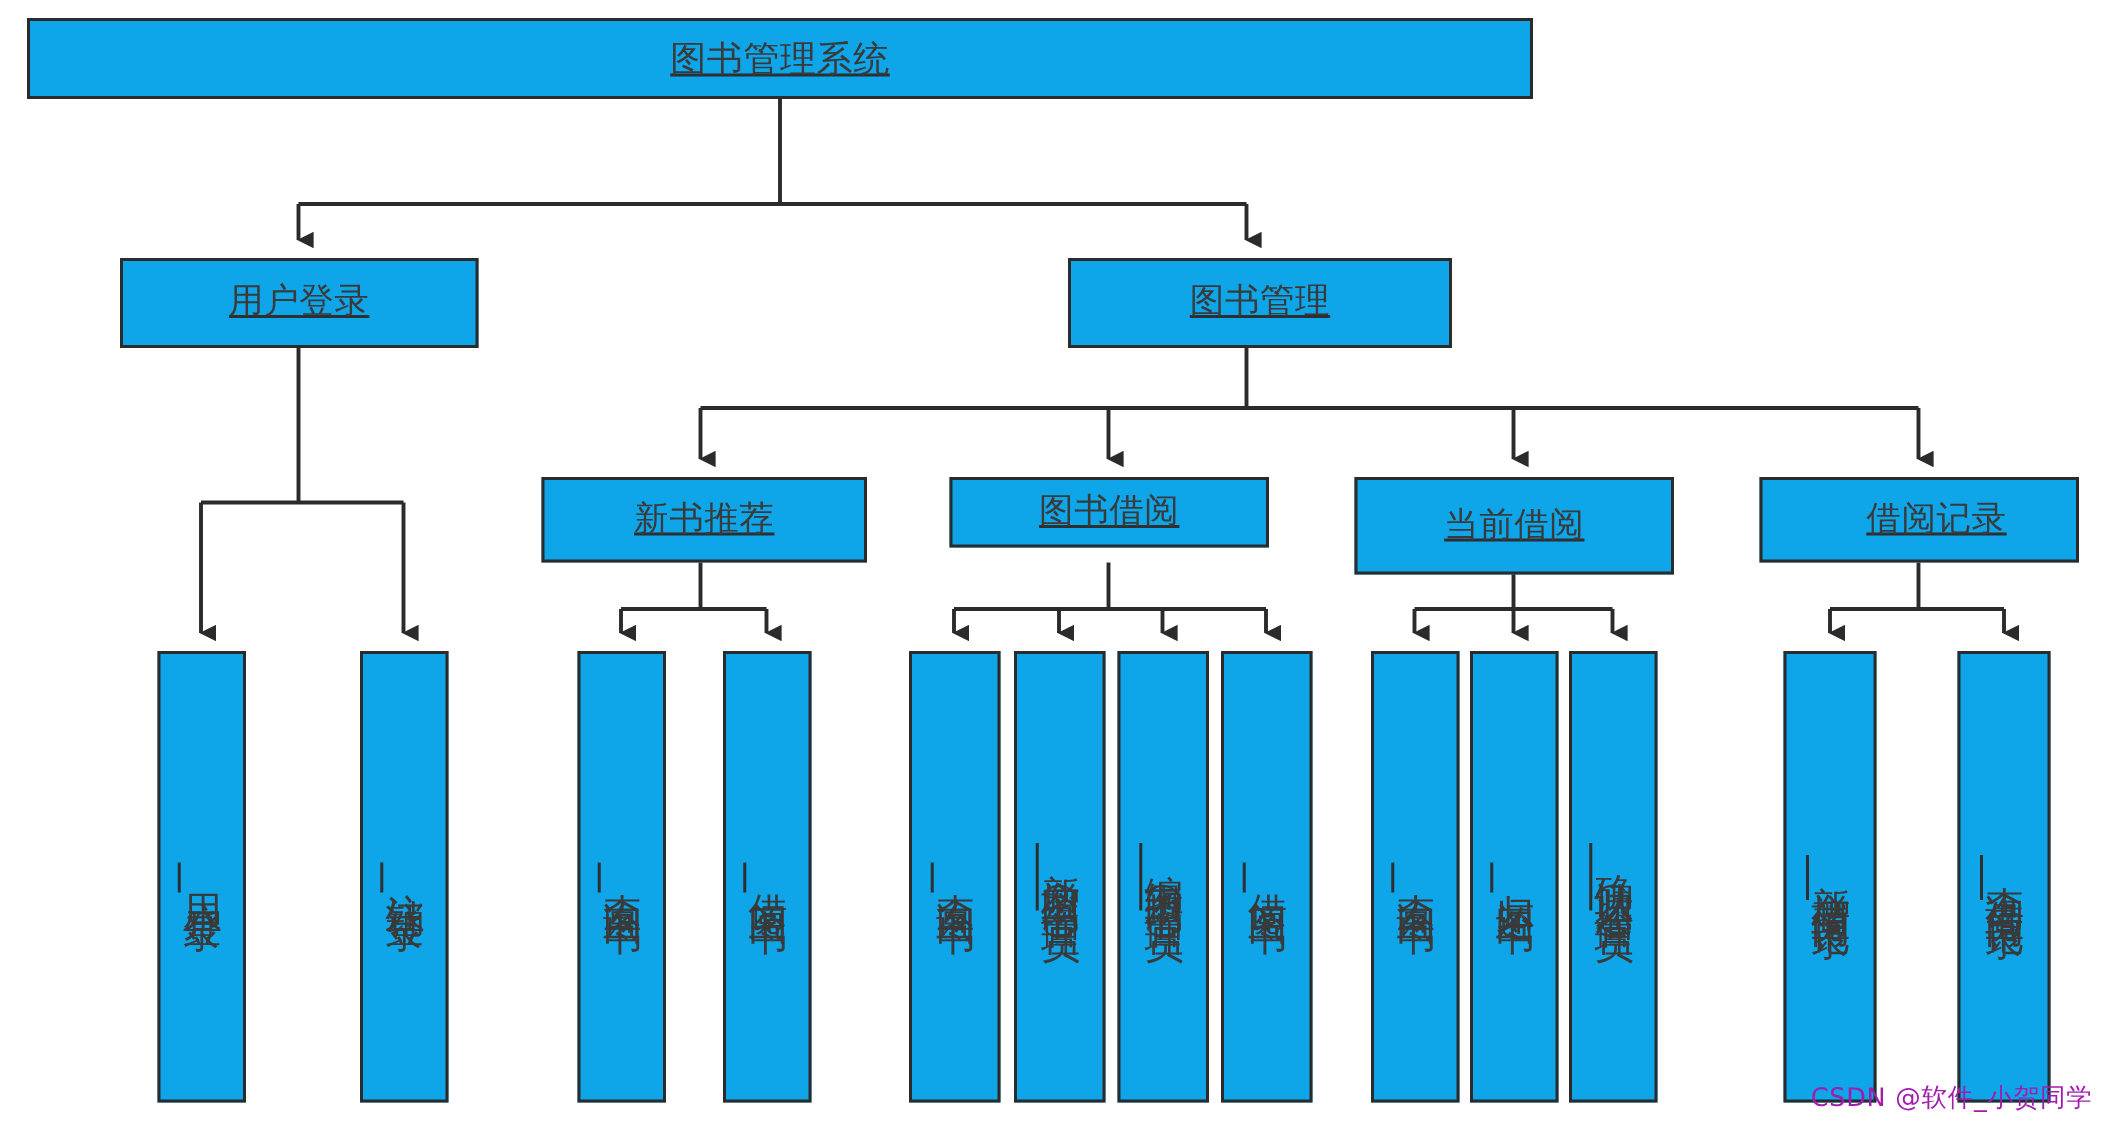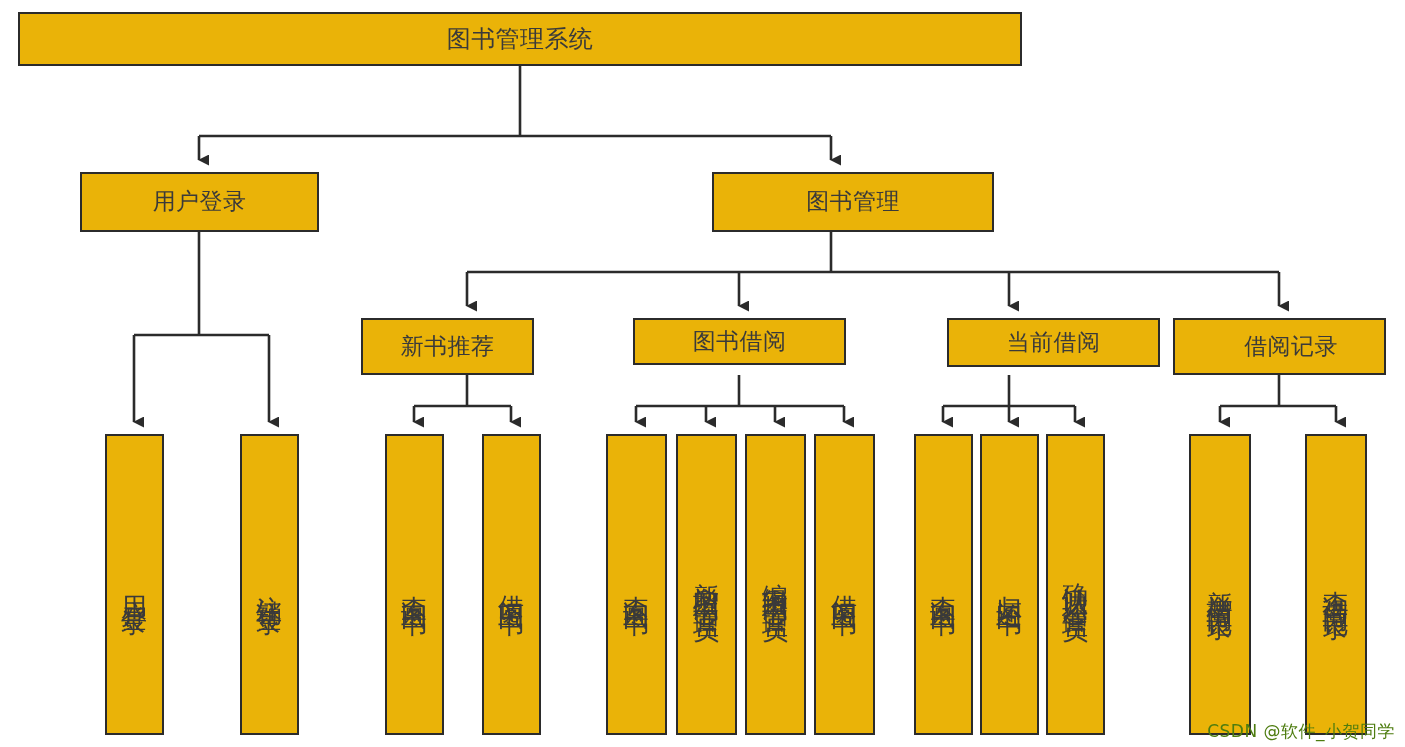--- a/index.html
+++ b/index.html
@@ -21,25 +21,26 @@
     position: absolute;
     left: 0;
     top: 0;
     width: 1405px;
     height: 747px;
   }
   .node {
     position: absolute;
     box-sizing: border-box;
     border: 2.2px solid #2b2b2b;
-    background: #eab308;
+    background: #0ea5e9;
     display: flex;
     align-items: center;
     justify-content: center;
     color: #2f2f2f;
+    text-decoration: underline;
   }
   .node .lbl {
     display: block;
     text-align: center;
     line-height: 1.02;
     color: #3a3a3a;
   }
   
   .node.horiz .lbl {
     font-size: 23px;
@@ -61,21 +62,21 @@
     line-height: 1;
     letter-spacing: 5px;
     white-space: nowrap;
     max-height: 292px;
   }
   .watermark {
     position: absolute;
     right: 10px;
     bottom: 4px;
     font-size: 17px;
-    color: #4d7c0f;
+    color: #a21caf;
     white-space: nowrap;
     letter-spacing: 0.5px;
     pointer-events: none;
   }
 </style>
 </head>
 <body>
 
 <div id="canvas">
 
@@ -129,31 +130,31 @@
     </g>
   </svg>
 
   <div class="node horiz root" style="left:18px; top:12px; width:1004px; height:54px;">
     <span class="lbl">图书管理系统</span>
   </div>
 
   <div class="node horiz" style="left:80px; top:172px; width:239px; height:60px;">
     <span class="lbl">用户登录</span>
   </div>
-  <div class="node horiz" style="left:712px; top:172px; width:282px; height:60px;">
+  <div class="node horiz" style="left:712px; top:172px; width:256px; height:60px;">
     <span class="lbl">图书管理</span>
   </div>
 
-  <div class="node horiz" style="left:361px; top:318px; width:173px; height:57px;">
+  <div class="node horiz" style="left:361px; top:318px; width:217px; height:57px;">
     <span class="lbl">新书推荐</span>
   </div>
   <div class="node horiz" style="left:633px; top:318px; width:213px; height:47px;">
     <span class="lbl">图书借阅</span>
   </div>
-  <div class="node horiz" style="left:947px; top:318px; width:213px; height:49px;">
+  <div class="node horiz" style="left:903px; top:318px; width:213px; height:65px;">
     <span class="lbl">当前借阅</span>
   </div>
   <div class="node horiz" style="left:1173px; top:318px; width:213px; height:57px;padding-left:23px;">
     <span class="lbl">借阅记录</span>
   </div>
 
   <div class="node vert" style="left:105px; top:434px; width:59px; height:301px;">
     <span class="lbl">用户登录</span>
   </div>
   <div class="node vert" style="left:240px; top:434px; width:59px; height:301px;">

